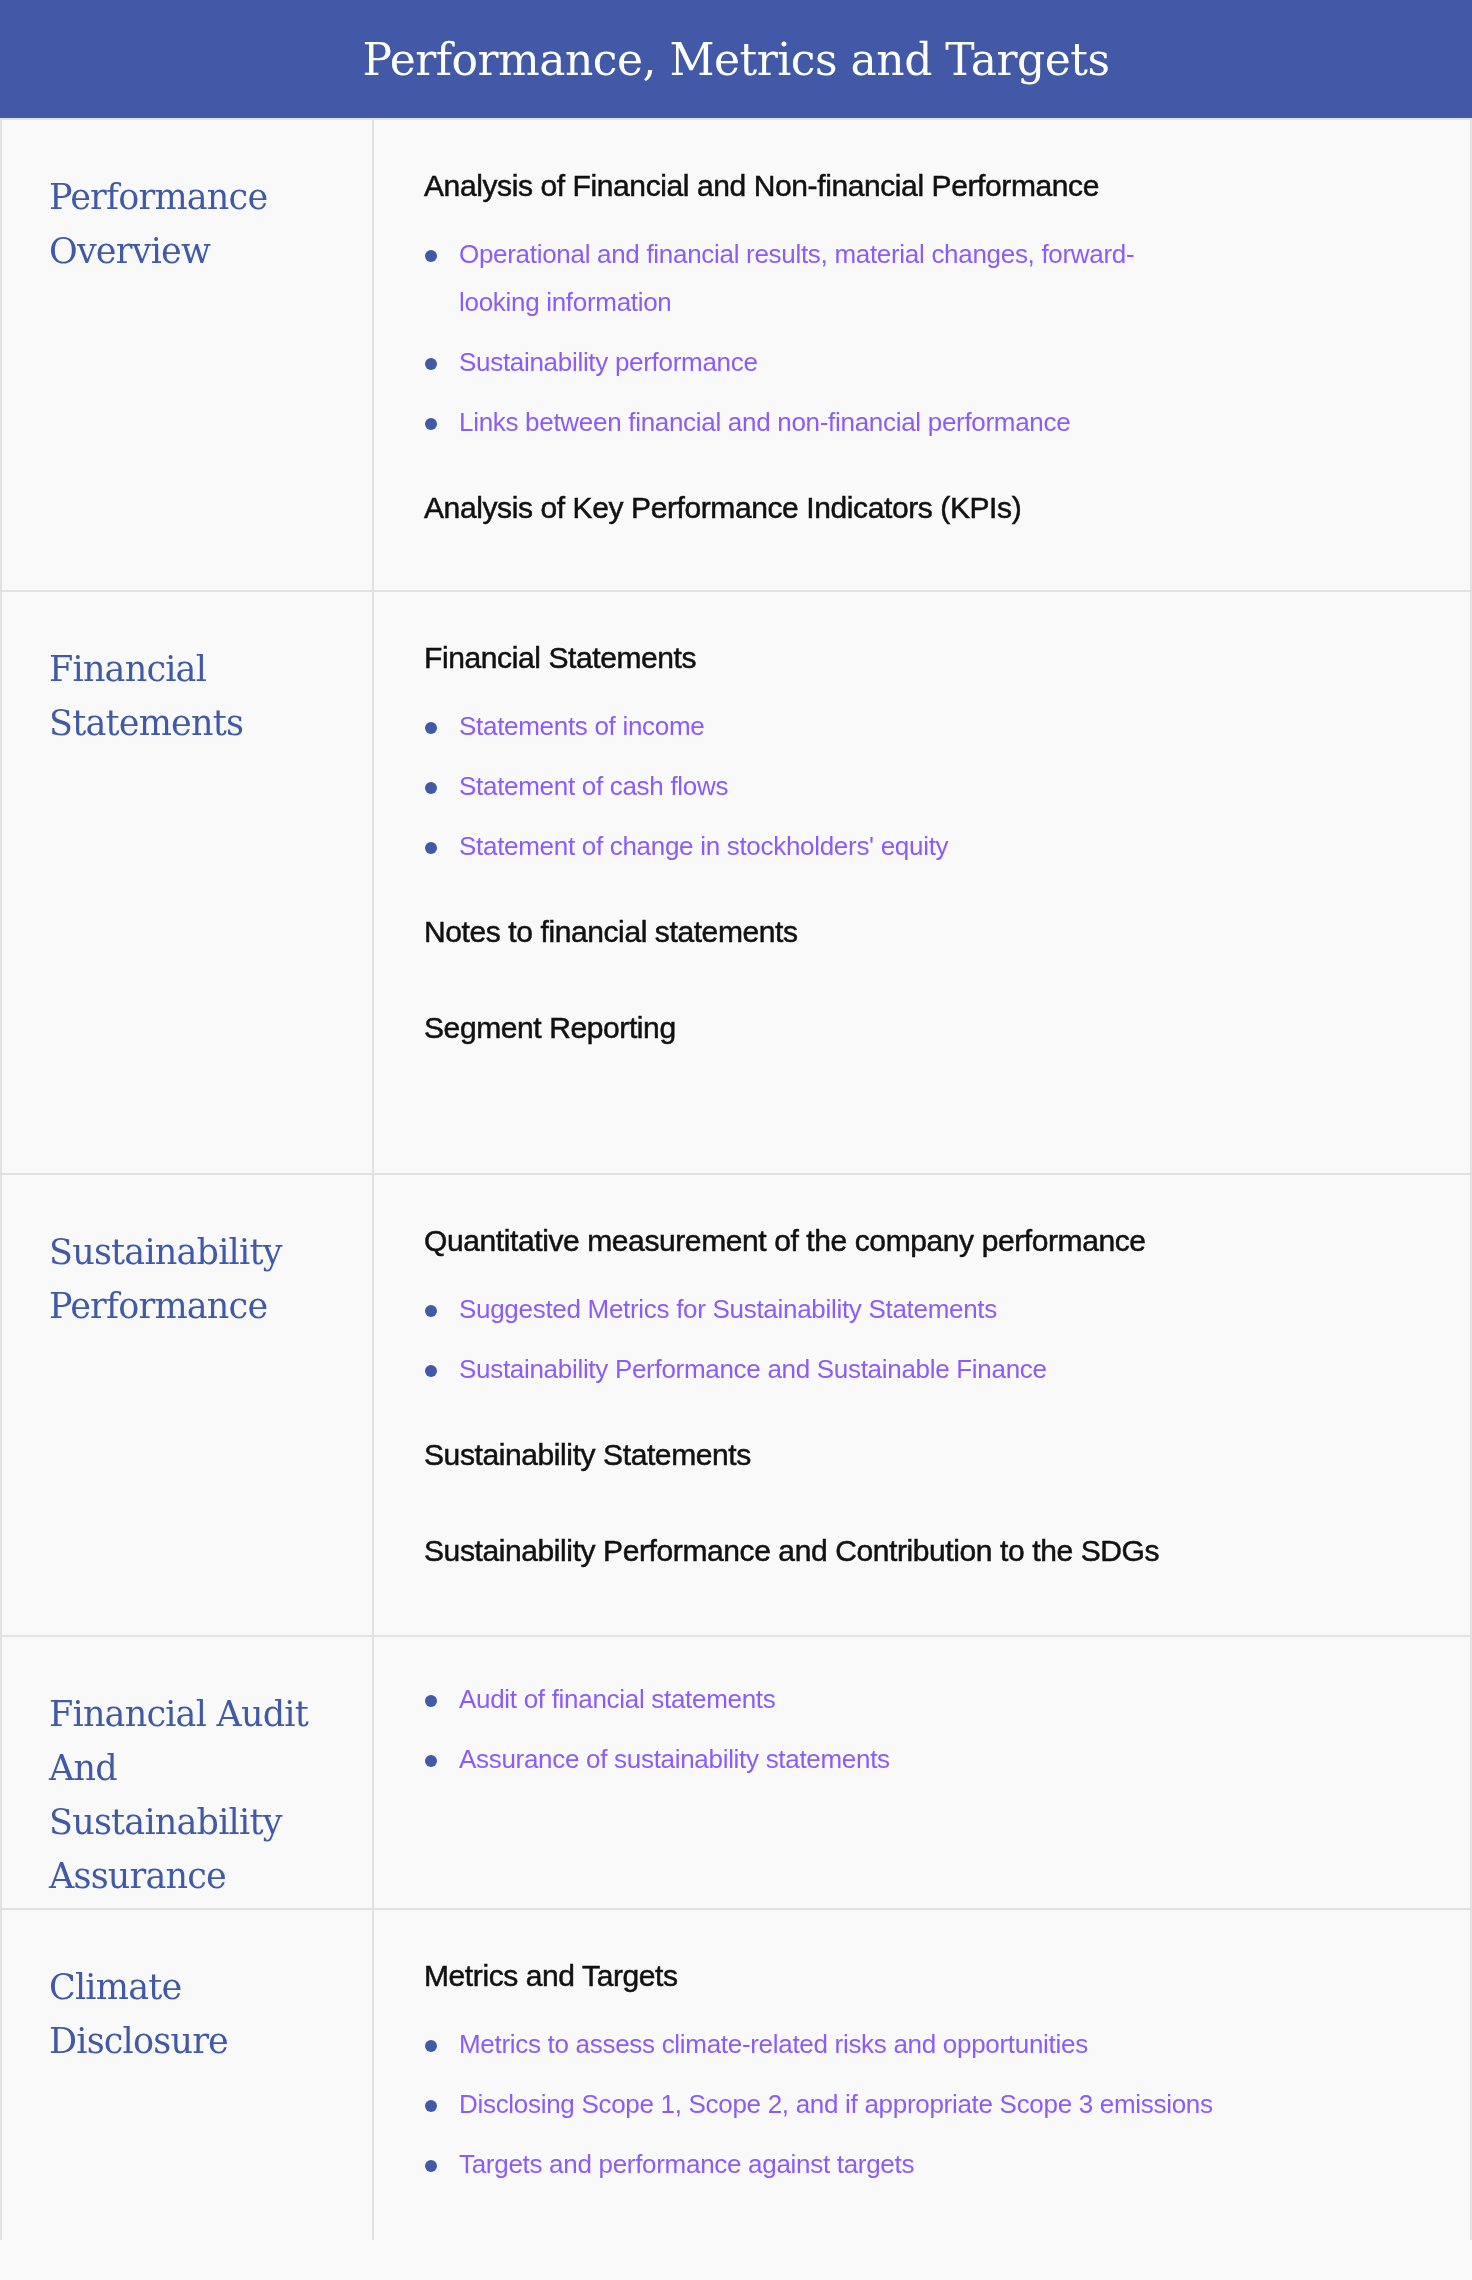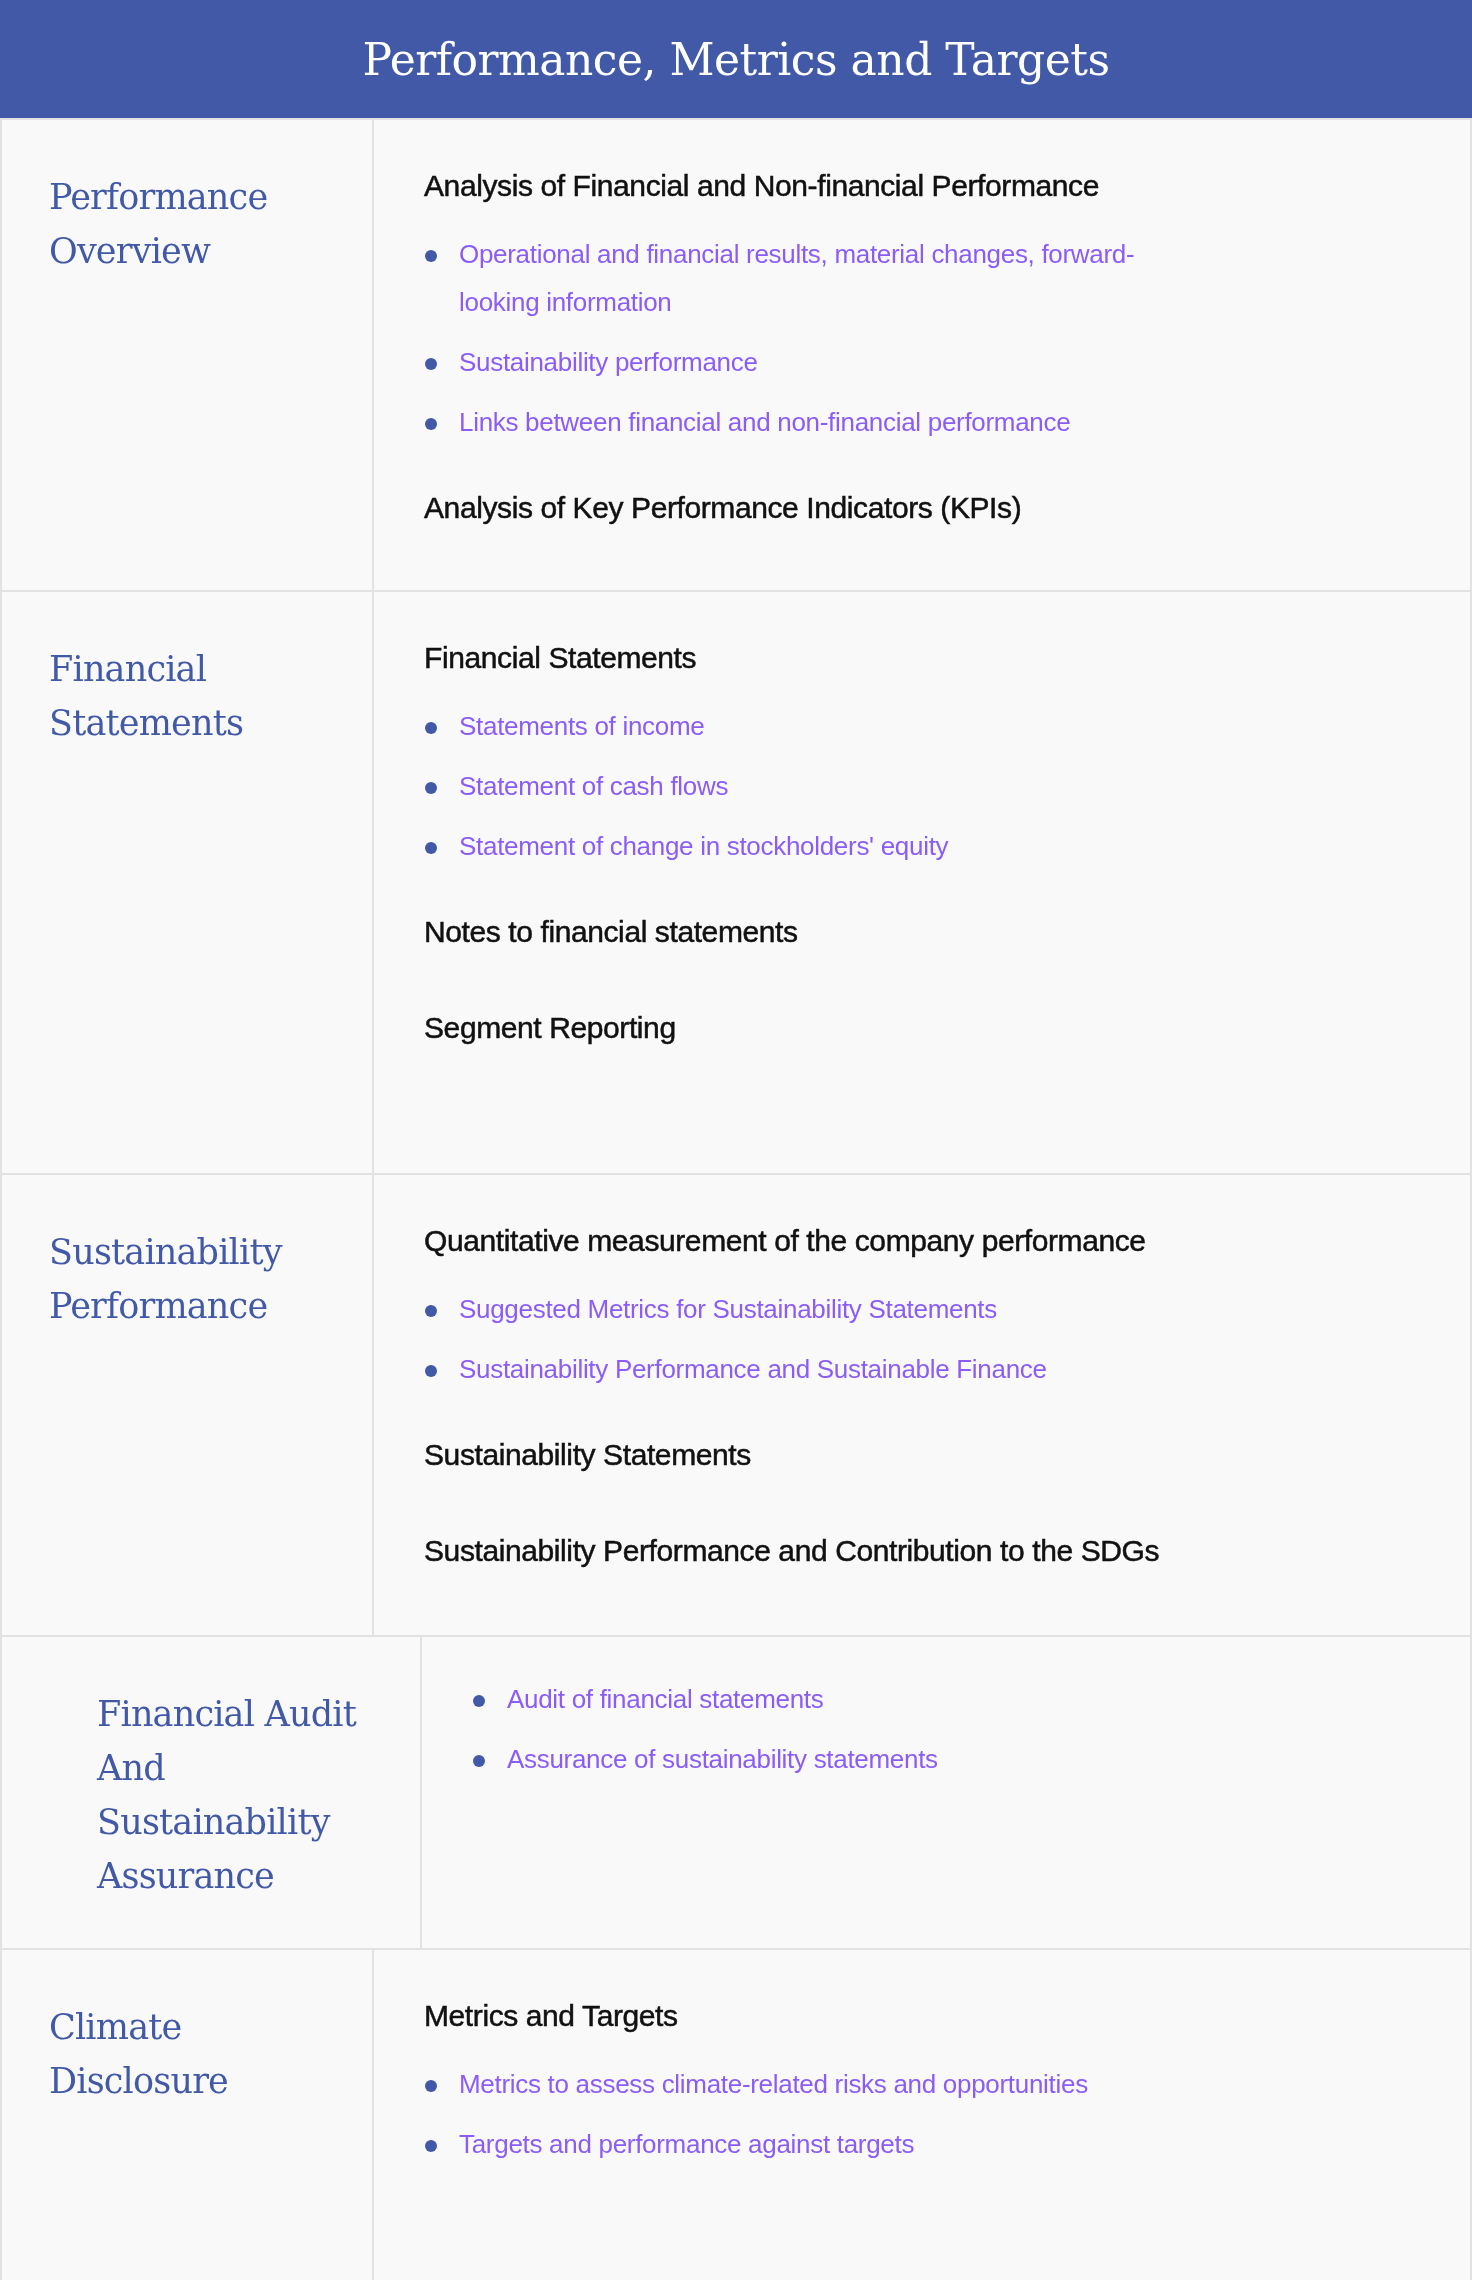--- a/index.html
+++ b/index.html
@@ -85,21 +85,21 @@
     left: 1px;
     top: 20px;
     width: 12px;
     height: 12px;
     border-radius: 50%;
     background: #4159a6;
   }
   .row-1 { height: 472px; }
   .row-2 { height: 583px; }
   .row-3 { height: 462px; }
-  .row-4 { height: 313px; padding-left: 48px; }
+  .row-4 { height: 273px; }
   .row-5 { height: 330px; border-bottom: none; border-radius: 24px; }
 </style>
 </head>
 <body>
 
 <div class="header">
   <div class="header-title">Performance, Metrics and Targets</div>
 </div>
 
 <div class="table">
@@ -163,18 +163,19 @@
   </div>
 
   <div class="row row-5">
     <div class="cell-left">
       <div class="row-title" style="width:220px">Climate Disclosure</div>
     </div>
     <div class="cell-right">
       <h3 class="heading">Metrics and Targets</h3>
       <ul class="list">
         <li><span class="bullet"></span><span>Metrics to assess climate-related risks and opportunities</span></li>
+        <li><span class="bullet"></span><span>Disclosing Scope 1, Scope 2, and if appropriate Scope 3 emissions</span></li>
         <li><span class="bullet"></span><span>Targets and performance against targets</span></li>
       </ul>
     </div>
   </div>
 
 </div>
 
 </body></html>

